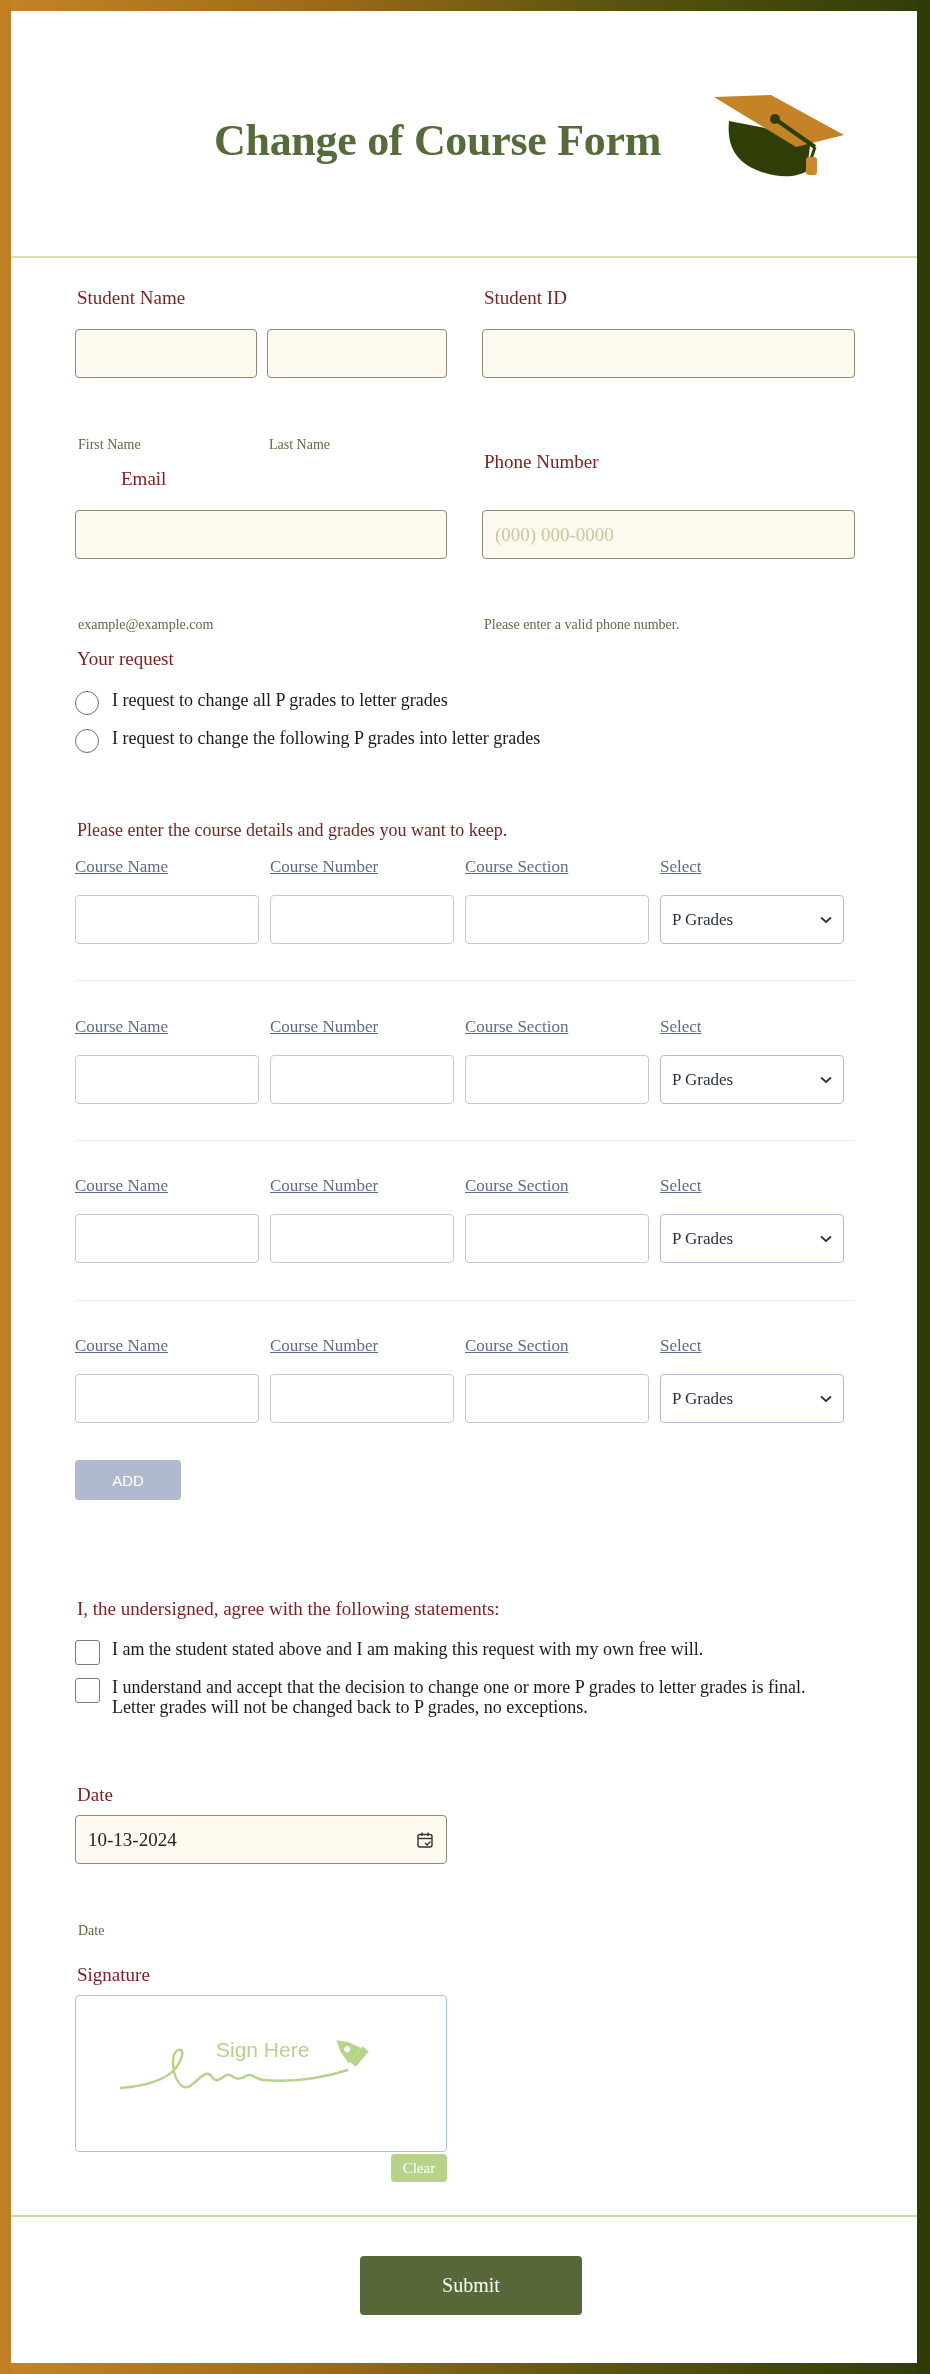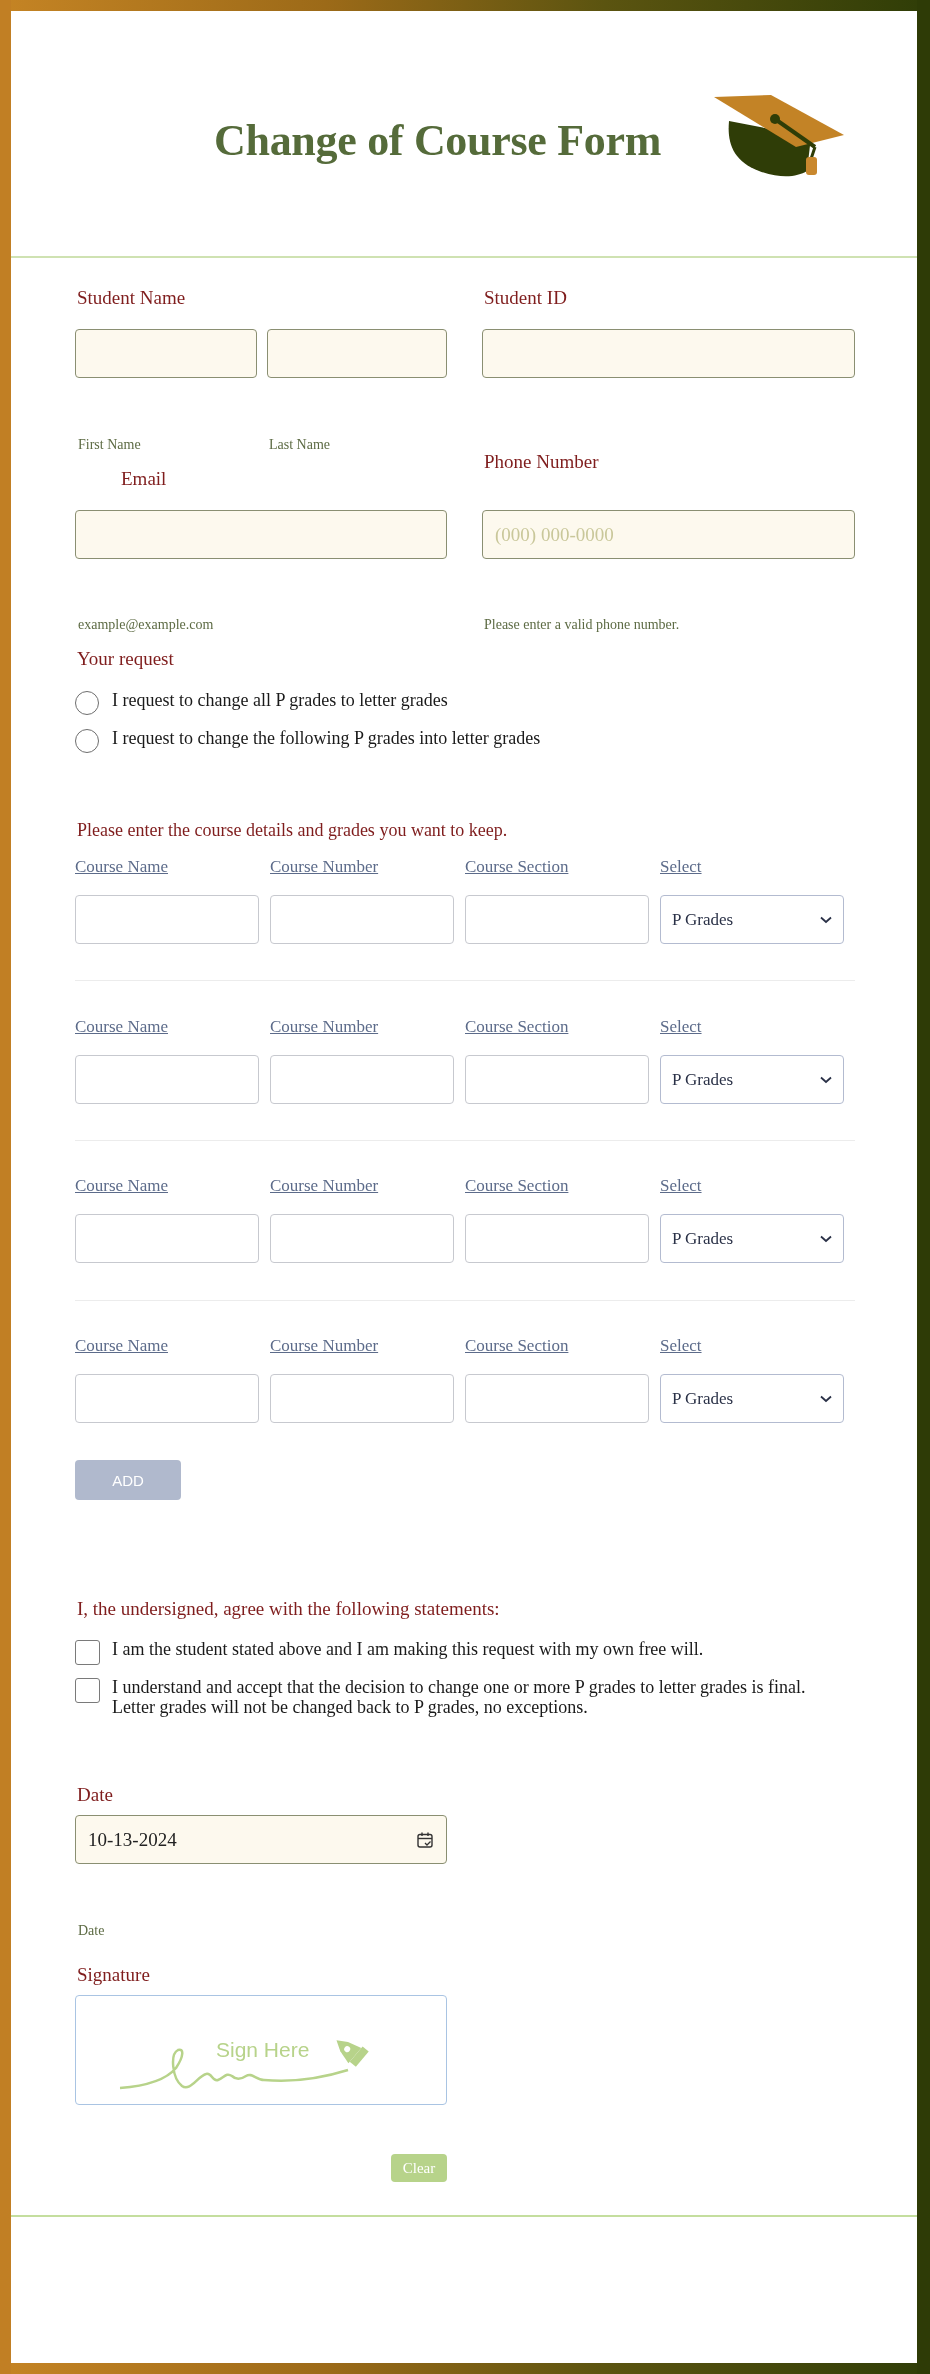--- a/index.html
+++ b/index.html
@@ -65,21 +65,21 @@
     position: absolute; left: 64px; top: 1449px; width: 106px; height: 40px;
     background: #b0b9cd; border-radius: 4px; color: #ffffff;
     font-family: "Liberation Sans", sans-serif; font-size: 15px;
     display: flex; align-items: center; justify-content: center;
   }
   .checkbox {
     position: absolute; width: 25px; height: 25px;
     border: 1.5px solid #7a7a7a; border-radius: 3px; background: #fff;
   }
   .sig-box {
-    position: absolute; left: 64px; top: 1984px; width: 372px; height: 110px;
+    position: absolute; left: 64px; top: 1984px; width: 372px; height: 157px;
     border: 1px solid #a9c4e3; border-radius: 4px; background: #fff; padding-left: 32px;
   }
   .clear-btn {
     position: absolute; left: 380px; top: 2143px; width: 56px; height: 28px;
     background: #b7d38a; border-radius: 4px; color: #fff; font-size: 15px;
     display: flex; align-items: center; justify-content: center;
   }
   .footer-line {
     position: absolute; left: 0; top: 2204px; width: 906px; height: 2px; background: #c4de9e;
   }
@@ -226,13 +226,14 @@
       <g transform="translate(232,6) rotate(40)">
         <rect x="14" y="-6" width="8" height="20" fill="#b7d38a"></rect>
         <path d="M0 0 L14 -4 L14 16 L0 12 L-10 6 Z" fill="#b7d38a"></path>
         <circle cx="4" cy="6" r="3" fill="#fff"></circle>
       </g>
     </svg>
   </div>
   <div class="clear-btn">Clear</div>
 
   <div class="footer-line"></div>
+  <div class="submit-btn">Submit</div>
 </div>
 
 </body></html>

